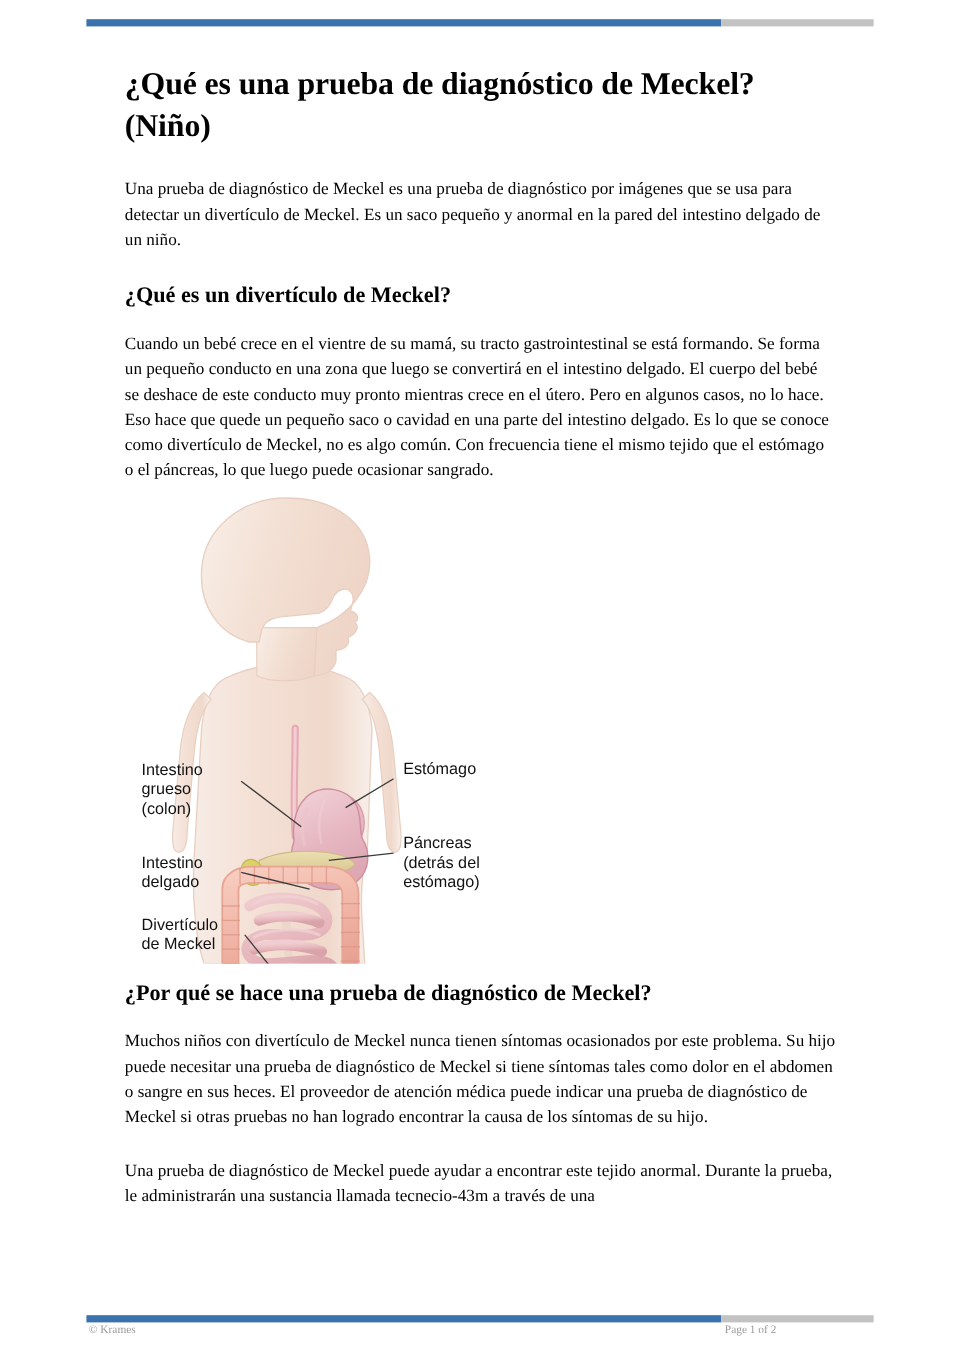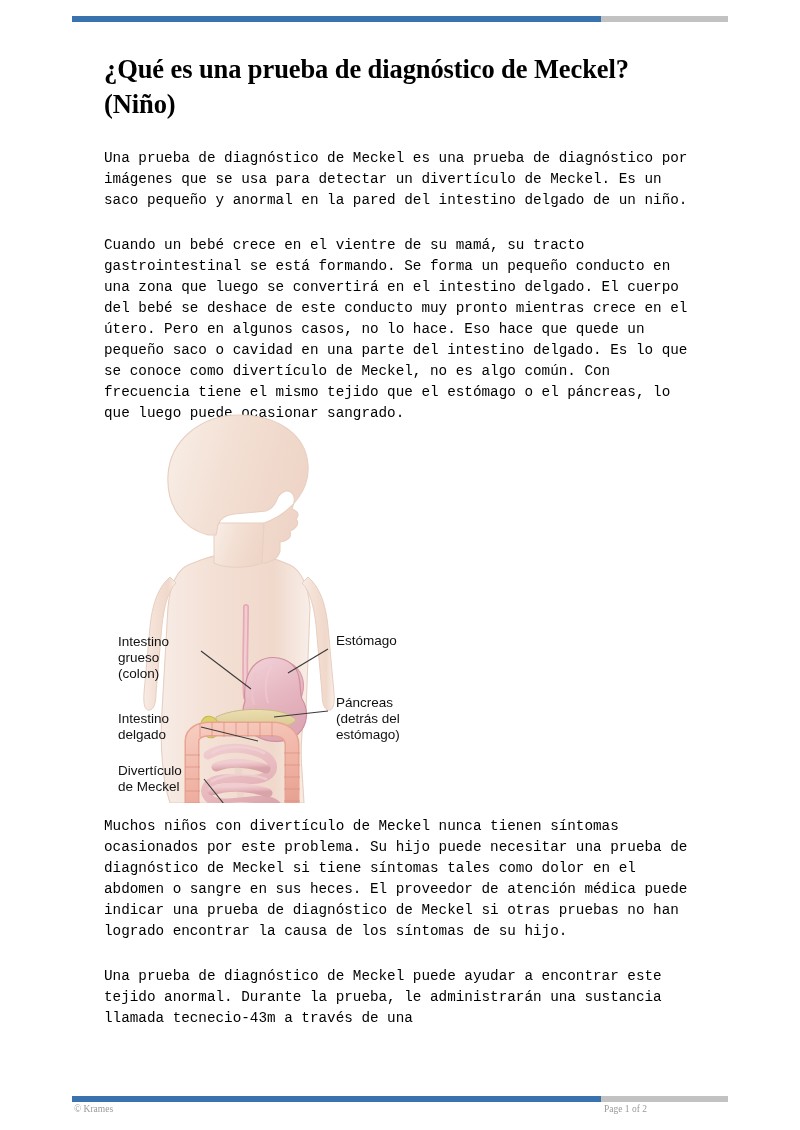--- a/index.html
+++ b/index.html
@@ -59,21 +59,21 @@
 
   h2.section-title {
     font-family: "Liberation Serif", serif;
     font-size: 18.5px;
     font-weight: bold;
     line-height: 1.3;
     margin: 0 0 18px 0;
   }
 
   p.body-text {
-    font-family: Liberation Mono, monospace;
+    font-family: Liberation Serif, serif;
     font-size: 14.3px;
     line-height: 1.465;
     margin: 0 0 24px 0;
     text-align: left;
   }
 
   .gap-before-h2 { margin-top: 8px; }
 
   
   .footer-text {
@@ -103,20 +103,21 @@
   <div class="rule-blue"></div>
   <div class="rule-gray"></div>
 </div>
 
 <div class="content">
 
   <h1 class="doc-title">¿Qué es una prueba de diagnóstico de Meckel? (Niño)</h1>
 
   <p class="body-text">Una prueba de diagnóstico de Meckel es una prueba de diagnóstico por imágenes que se usa para detectar un divertículo de Meckel. Es un saco pequeño y anormal en la pared del intestino delgado de un niño.</p>
 
+  <h2 class="section-title gap-before-h2">¿Qué es un divertículo de Meckel?</h2>
   <p class="body-text">Cuando un bebé crece en el vientre de su mamá, su tracto gastrointestinal se está formando. Se forma un pequeño conducto en una zona que luego se convertirá en el intestino delgado. El cuerpo del bebé se deshace de este conducto muy pronto mientras crece en el útero. Pero en algunos casos, no lo hace. Eso hace que quede un pequeño saco o cavidad en una parte del intestino delgado. Es lo que se conoce como divertículo de Meckel, no es algo común. Con frecuencia tiene el mismo tejido que el estómago o el páncreas, lo que luego puede ocasionar sangrado.</p>
 
 </div>
 
 <div class="figure">
   <svg width="500" height="392" viewBox="0 0 500 392" xmlns="http://www.w3.org/2000/svg">
     <defs>
       <linearGradient id="skinGrad" x1="0" y1="0" x2="1" y2="0">
         <stop offset="0%" stop-color="#f7ece6"></stop>
         <stop offset="35%" stop-color="#f4e0d5"></stop>
@@ -269,20 +270,21 @@
       <text x="240" y="234">Estómago</text>
 
       <text x="240" y="296">Páncreas</text>
       <text x="240" y="312">(detrás del</text>
       <text x="240" y="328">estómago)</text>
     </g>
   </svg>
 </div>
 
 <div class="content" style="top: 816px;">
+  <h2 class="section-title">¿Por qué se hace una prueba de diagnóstico de Meckel?</h2>
   <p class="body-text">Muchos niños con divertículo de Meckel nunca tienen síntomas ocasionados por este problema. Su hijo puede necesitar una prueba de diagnóstico de Meckel si tiene síntomas tales como dolor en el abdomen o sangre en sus heces. El proveedor de atención médica puede indicar una prueba de diagnóstico de Meckel si otras pruebas no han logrado encontrar la causa de los síntomas de su hijo.</p>
 
   <p class="body-text">Una prueba de diagnóstico de Meckel puede ayudar a encontrar este tejido anormal. Durante la prueba, le administrarán una sustancia llamada tecnecio-43m a través de una</p>
 </div>
 
 <div class="rule-wrap bottom">
   <div class="rule-blue"></div>
   <div class="rule-gray"></div>
 </div>
 

